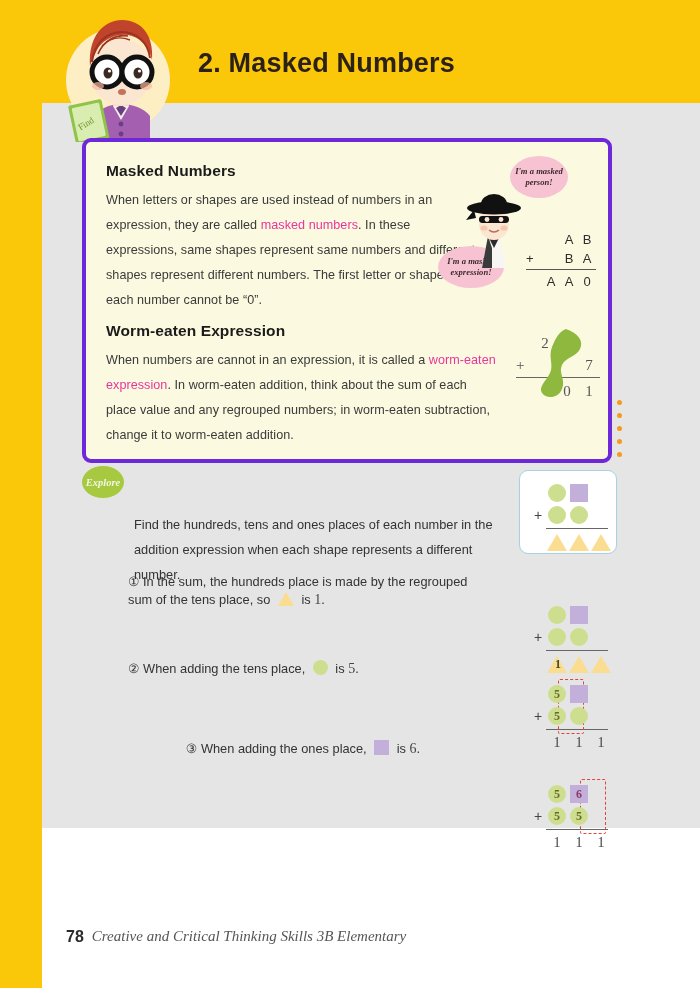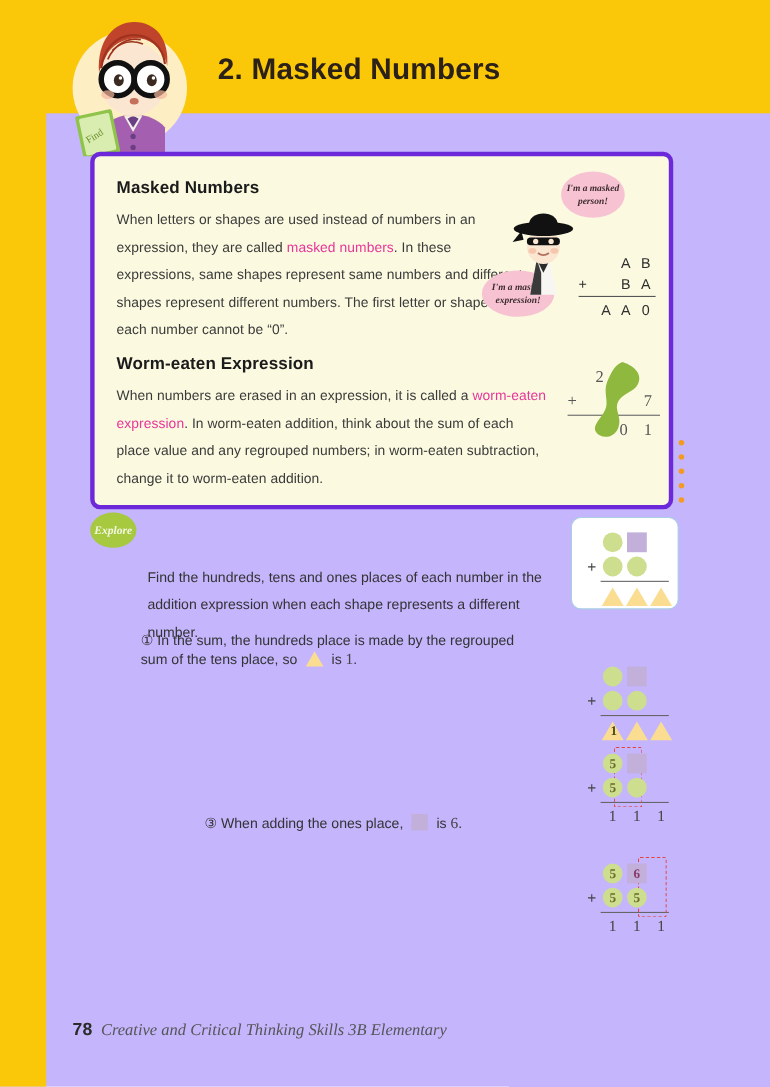--- a/index.html
+++ b/index.html
@@ -2,21 +2,21 @@
 <html><head>
 <meta charset="utf-8">
 <style>
   * { box-sizing: border-box; margin: 0; padding: 0; }
   html, body {
     width: 700px; height: 988px;
     background: #ffffff;
     font-family: "Liberation Sans", sans-serif;
     overflow: hidden;
   }
-  .page { position: relative; width: 700px; height: 988px; background: #c4b5fd; }
+  .page { position: relative; width: 700px; height: 828px; background: #e5e5e5; }
 
   
   .header-band {
     position: absolute; left: 0; top: 0; width: 700px; height: 103px;
     background: #fbc709;
   }
   .header-title {
     position: absolute; left: 198px; top: 48px;
     font-size: 27px; font-weight: bold; color: #2b2118;
     letter-spacing: .2px;
@@ -165,21 +165,21 @@
   .ans {
     font-family: "Liberation Serif", serif; font-size: 14px; color: #444;
   }
 
   .step {
     position: absolute; font-size: 12.8px; color: #333; line-height: 18px;
   }
   .step-num { font-size: 12.8px; }
 
   
-  .footer { position: absolute; left: 66px; top: 928px; display: flex; align-items: center; }
+  .footer { position: absolute; left: 66px; top: 928px; display: flex; align-items: flex-start; }
   .footer .pg { font-size: 16px; font-weight: bold; color: #2b2b2b; }
   .footer .ft {
     font-size: 15px; color: #555; font-style: italic; margin-left: 8px;
     font-family: "Liberation Serif", serif;
   }
 </style>
 </head>
 <body>
 
 <div class="page">
@@ -237,21 +237,21 @@
     <div class="sec1">
       <div class="card-h">Masked Numbers</div>
       <div class="card-p">
         <span>When letters or shapes are used instead of numbers in an expression, they are called </span><span class="pink">masked numbers</span><span>. In these expressions, same shapes represent same numbers and different shapes represent different numbers. The first letter or shape for each number cannot be “0”.</span>
       </div>
     </div>
 
     <div class="sec2">
       <div class="card-h">Worm-eaten Expression</div>
       <div class="card-p">
-        <span>When numbers are erased in an expression, it is called a </span><span class="pink">worm-eaten expression</span><span>. In worm-eaten addition, think about the sum of each place value and any regrouped numbers; in worm-eaten subtraction, change it to worm-eaten addition.</span>
+        <span>When numbers are cannot in an expression, it is called a </span><span class="pink">worm-eaten expression</span><span>. In worm-eaten addition, think about the sum of each place value and any regrouped numbers; in worm-eaten subtraction, change it to worm-eaten addition.</span>
       </div>
     </div>
 
     <div class="bubble bubble-person">I'm a masked person!</div>
     <div class="bubble bubble-expr">I'm a masked expression!</div>
 
     <svg class="masked-figure" viewBox="0 0 72 80">
       <path d="M30 46 L24 78 L48 78 L42 46 Z" fill="#f7f6f2"></path>
       <path d="M30 46 L36 58 L42 46 L38 44 L34 44 Z" fill="#2b2b2b"></path>
       <path d="M24 78 L34 78 L34 58 L30 46 Z" fill="#3a3a3a"></path>
@@ -395,20 +395,24 @@
       </div>
       <div class="ss-slot">
           <div class="tri"></div>
         </div>
       <div class="ss-slot">
           <div class="tri"></div>
         </div>
     </div>
   </div>
 
+  <div class="step" style="left:128px; top:660px; width:350px;">
+    <span class="step-num">②</span>
+    <span>When adding the tens place, </span><span class="inline-circ"></span><span> is </span><span class="ans">5</span><span>.</span>
+  </div>
 
   <div class="shape-sum" style="left:530px; top:683px;">
     <div class="dashbox" style="left:28px; top:-4px; width:26px; height:55px;"></div>
     <div class="ss-row">
       <div class="ss-plus"></div>
       <div class="ss-slot">
         <div class="circ"></div>
         <div class="ss-digit" style="left:8px; top:4px;">5</div>
       </div>
       <div class="ss-slot">

